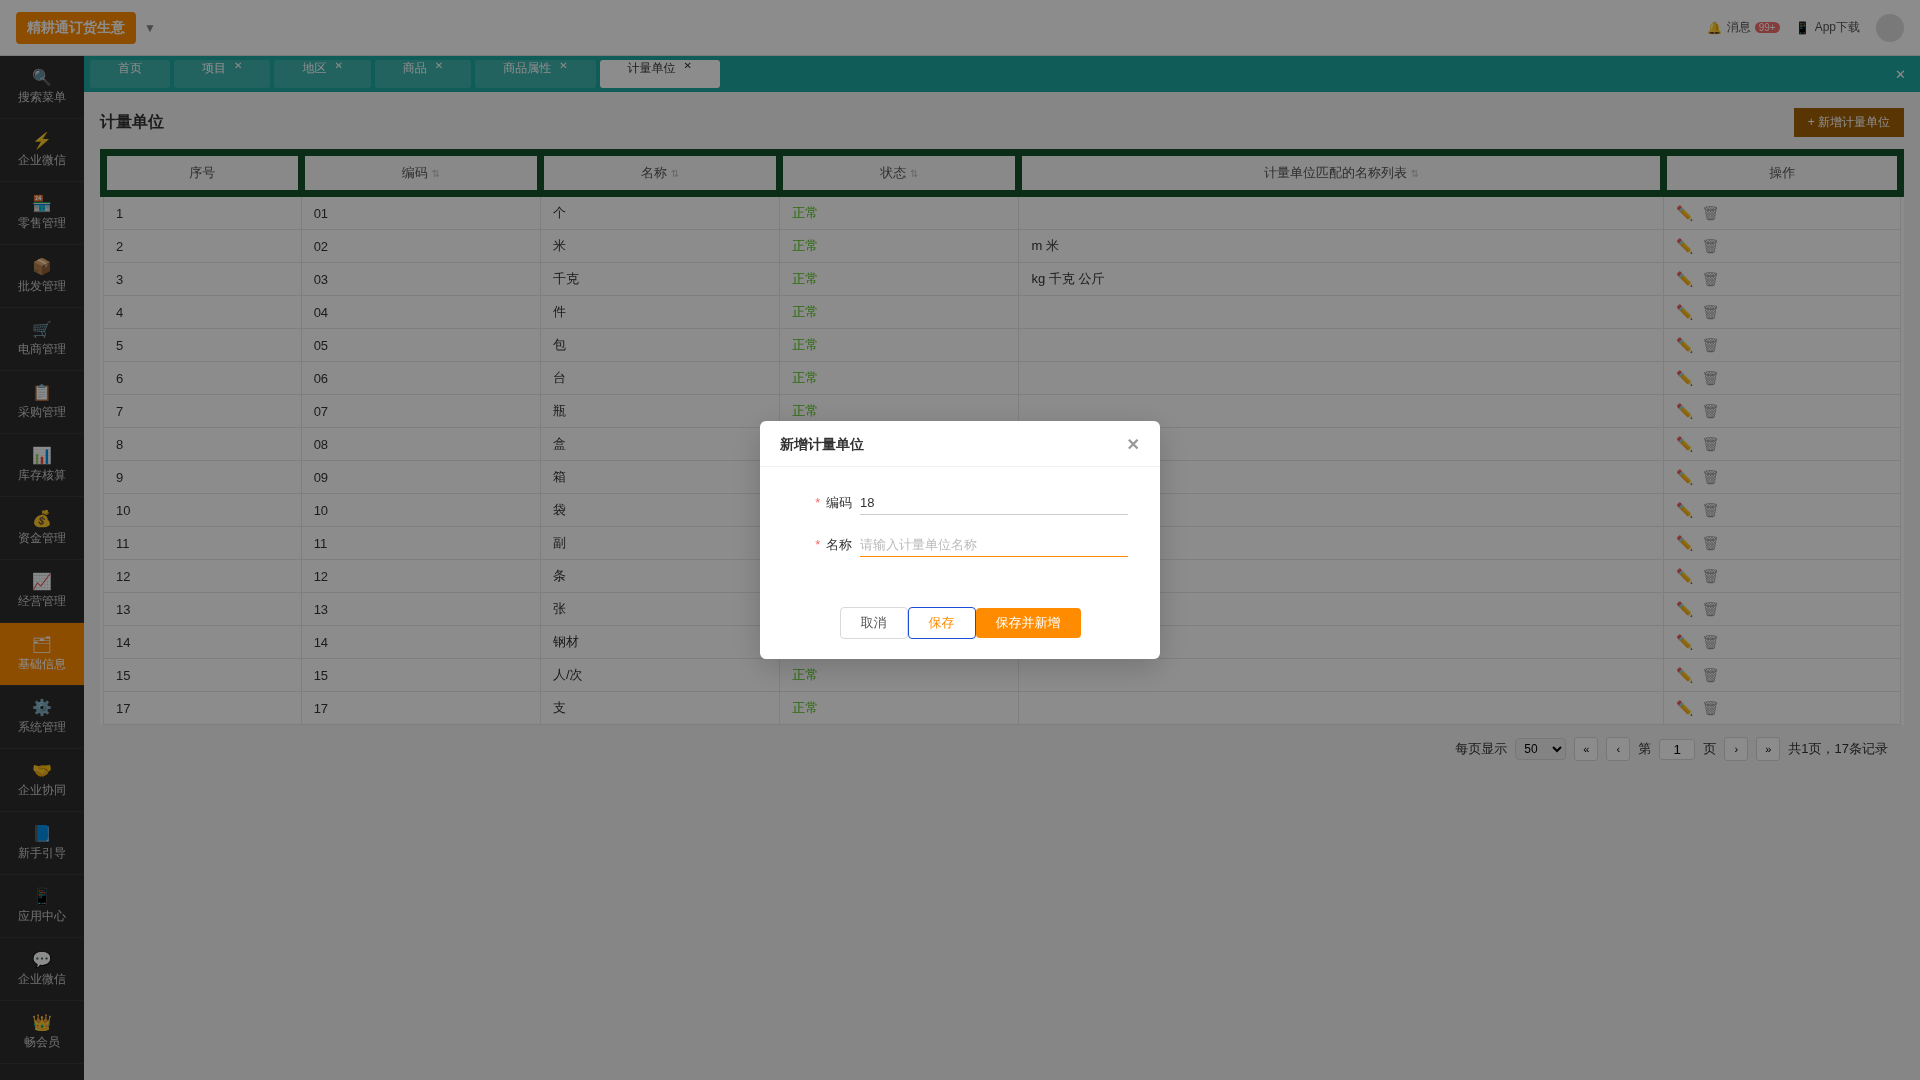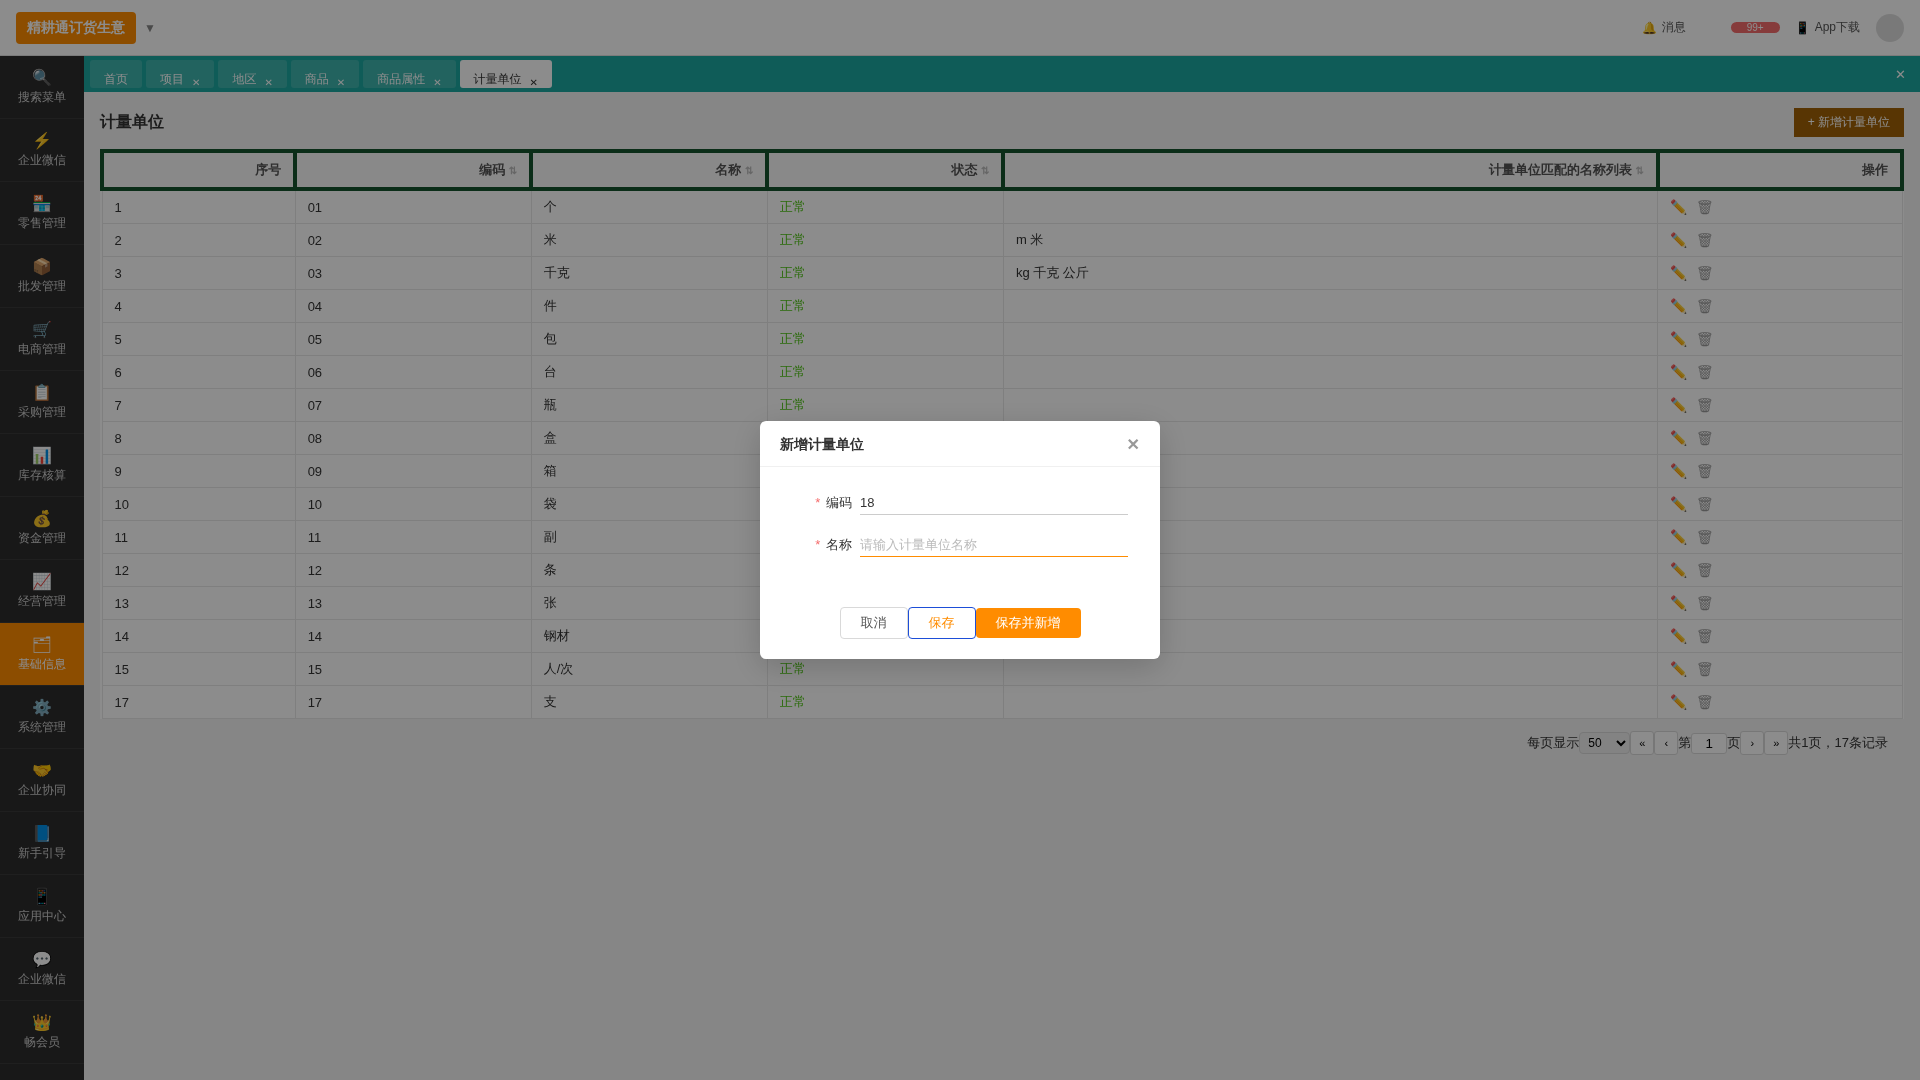--- a/index.html
+++ b/index.html
@@ -42,23 +42,22 @@
       align-items: center;
       gap: 4px;
       font-size: 12px;
       color: #555;
       cursor: pointer;
     }
     .badge {
       background: #f56c6c;
       color: #fff;
       border-radius: 8px;
-      padding: 0 16px;
+      padding: 0 4px;
       font-size: 10px;
-      margin-left: 41px;
     }
     .avatar-circle {
       width: 28px;
       height: 28px;
       border-radius: 50%;
       background: #ddd;
     }
 
     
     .layout {
@@ -104,23 +103,23 @@
     
     .tab-bar {
       background: #1da8a0;
       display: flex;
       align-items: center;
       height: 36px;
       padding: 0 4px;
     }
     .tab-item {
       display: flex;
-      align-items: flex-end;
+      align-items: flex-start;
       gap: 4px;
-      padding: 0 14px;
+      padding: 0 28px;
       height: 28px;
       background: rgba(255,255,255,0.15);
       color: #fff;
       border-radius: 3px;
       margin: 0 2px;
       cursor: pointer;
       font-size: 12px;
       white-space: nowrap;
     }
     .tab-item.active {
@@ -172,24 +171,24 @@
 
     
     .data-table {
       width: 100%;
       border-collapse: collapse;
       background: #fff;
       font-size: 13px;
     }
     .data-table th {
       background: #fafafa;
-      border: 4px solid #14532d;
+      border: 7px solid #14532d;
       padding: 8px 12px;
-      text-align: right;
-      font-weight: 700;
+      text-align: center;
+      font-weight: 400;
       color: #555;
       white-space: nowrap;
     }
     .data-table td {
       border: 1px solid #e8e8e8;
       padding: 7px 12px;
       color: #333;
     }
     .status-normal {
       color: #52c41a;
@@ -208,21 +207,21 @@
     .sort-icon { color: #bbb; font-size: 10px; }
 
     
     .pagination-bar {
       display: flex;
       align-items: center;
       justify-content: flex-end;
       padding: 12px 16px;
       background: #f5f5f5;
       font-size: 13px;
-      gap: 0;
+      gap: 8px;
     }
     .page-size-select {
       border: 1px solid #d9d9d9;
       border-radius: 4px;
       padding: 2px 4px;
       font-size: 12px;
     }
     .page-btn {
       width: 24px;
       height: 24px;

